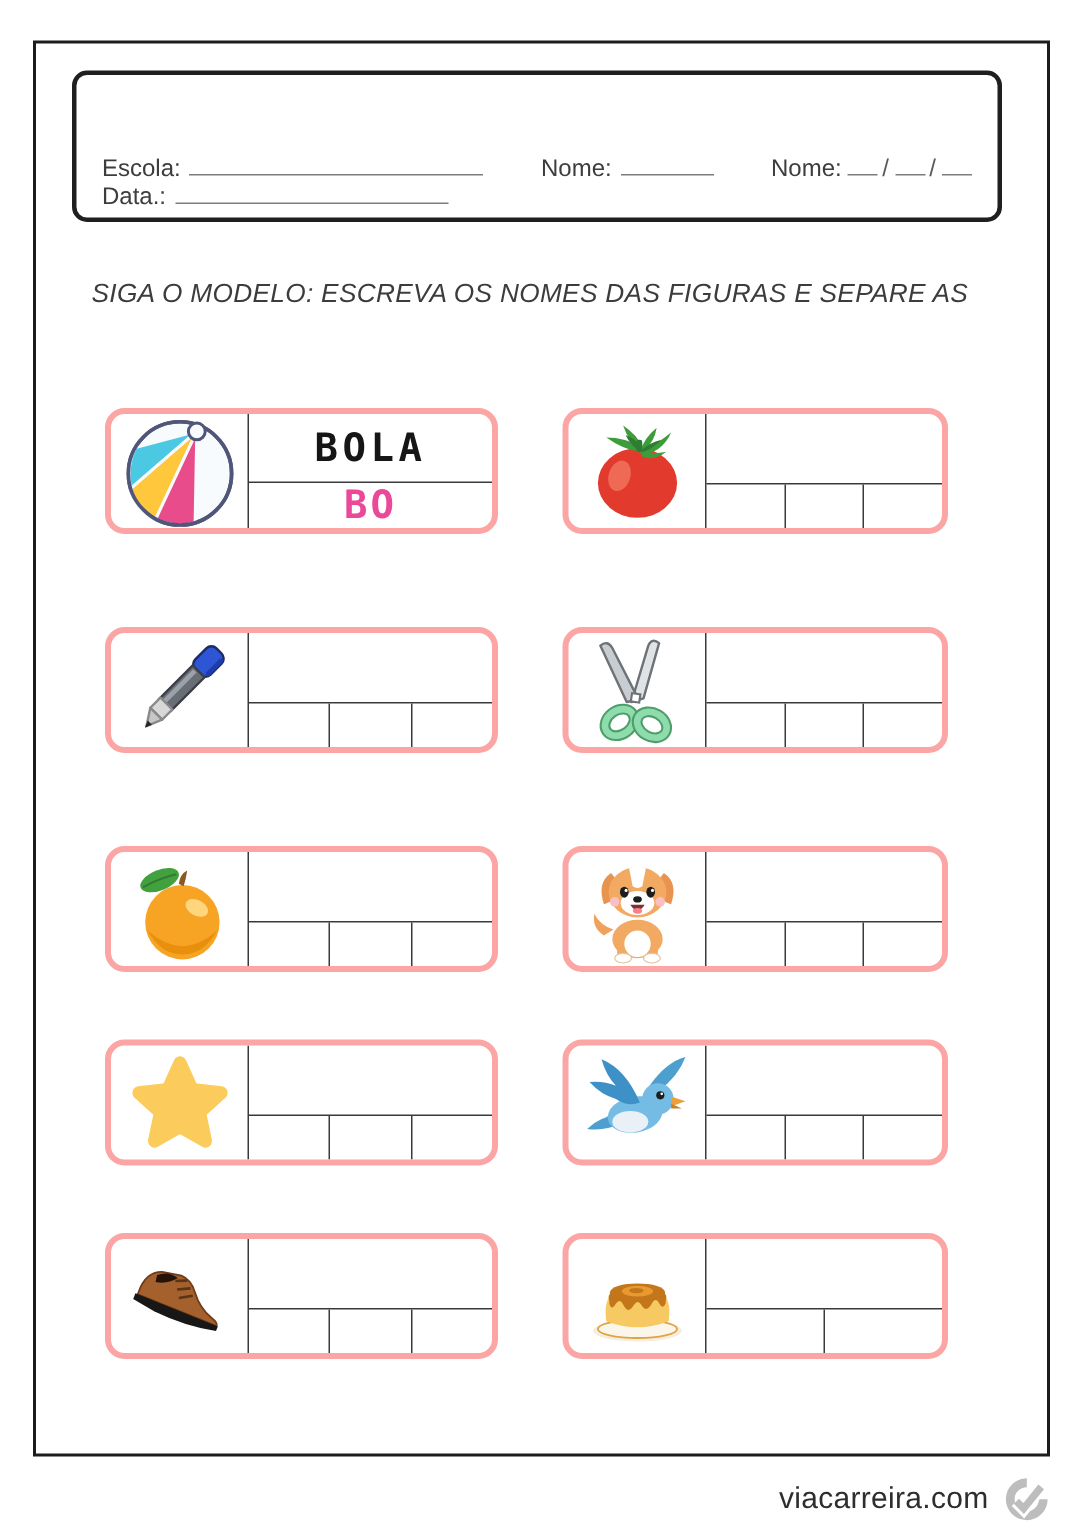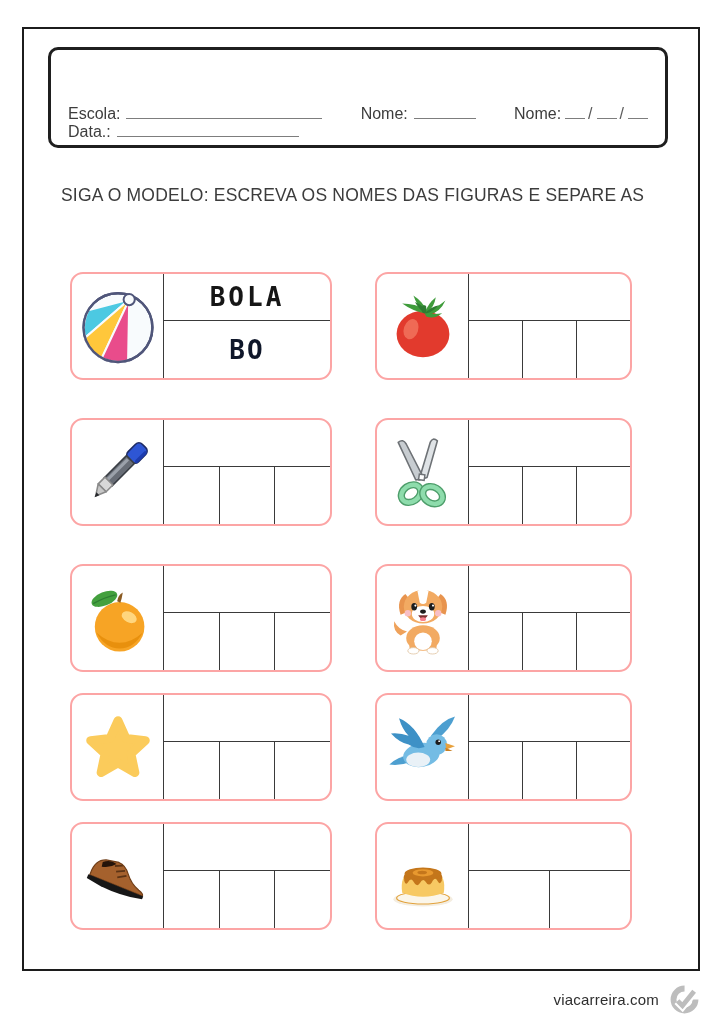--- a/index.html
+++ b/index.html
@@ -13,40 +13,40 @@
                 display:flex; flex-direction:column; justify-content:flex-end;
                 padding:4px 17px; background:#fff; }
   .form-row { display:flex; align-items:baseline; justify-content:space-between; }
   .field { display:flex; align-items:baseline; white-space:nowrap; font-size:16px; color:#3d3d3d; }
   .blank { display:inline-block; border-bottom:1.7px solid #7d7d7d; height:13px; margin-left:6px; }
   .w-escola { width:196px; } .w-turma { width:62px; } .w-nome { width:206px; } .w-prof { width:182px; }
   .w-date { width:20px; margin-left:4px; }
   .slash { margin-left:3px; color:#5a5a5a; }
 
   .instructions { position:absolute; left:61px; top:181px; width:630px;
-                  font-size:17.5px; line-height:1.62; letter-spacing:0.2px; color:#3c3c3c; }
+                  font-size:17.5px; line-height:1.62; letter-spacing:0.2px; color:#3c3c3c;font-style:italic; }
 
   .cards { position:absolute; left:70px; top:272px; width:562px; height:648px; }
-  .card { position:absolute; height:108px; border:2px solid #fca5a5; border-radius:13px;
+  .card { position:absolute; height:84px; border:4px solid #fca5a5; border-radius:13px;
           background:#fff; display:flex; overflow:hidden; box-sizing:border-box; }
   .img-cell { flex:0 0 91px; width:91px; border-right:1.8px solid #3a3a3a;
               display:flex; align-items:center; justify-content:center; }
   .img-cell svg { width:80px; height:80px; display:block; }
   .card-right { flex:1; display:flex; flex-direction:column; }
   .word-cell { height:46px; border-bottom:1.8px solid #3a3a3a; display:flex; align-items:center;
                justify-content:center; font-family:"DejaVu Sans Mono", monospace; font-weight:bold;
                font-size:26px; letter-spacing:3px; color:#161616; }
   .syll-row { flex:1; display:flex; }
   .syll-cell { flex:1; border-right:1.8px solid #3a3a3a; display:flex; align-items:center;
                justify-content:center; font-family:"DejaVu Sans Mono", monospace; font-weight:bold;
-               font-size:26px; letter-spacing:2px; color:#0f172a; }
+               font-size:26px; letter-spacing:2px; color:#ec4899; }
   .syll-cell:last-child { border-right:none; }
 
   .footer { position:absolute; top:983px; right:23px; display:flex; align-items:center; gap:9px; }
-  .site { font-size:15px; color:#2e2e2e; letter-spacing:0.2px; }
+  .site { font-size:20px; color:#2e2e2e; letter-spacing:0.2px; }
   .logo svg { width:33px; height:33px; display:block; }
 </style>
 </head>
 <body>
 
 <div class="page-border"></div>
 
 <div class="header-box">
   <div class="form-row">
     <span class="field">

